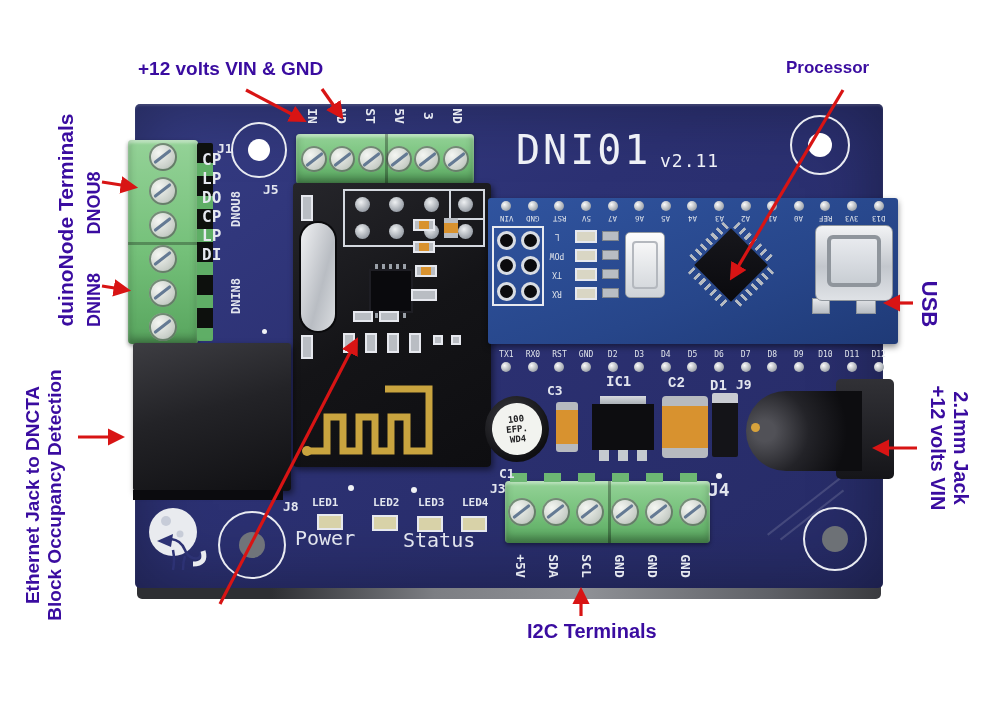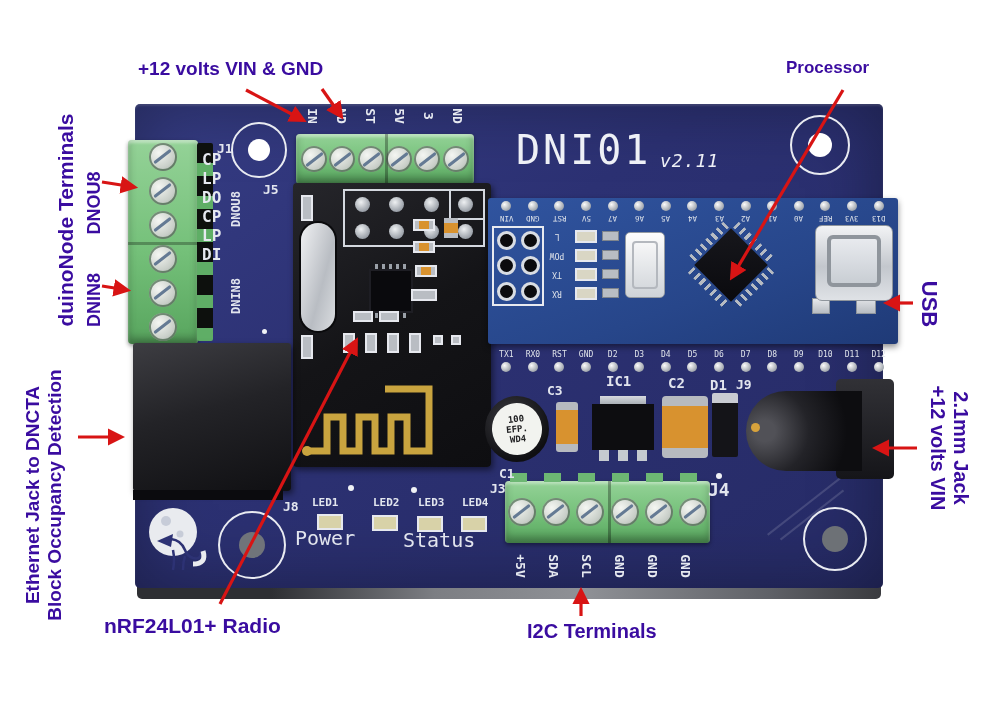--- a/index.html
+++ b/index.html
@@ -38,21 +38,21 @@
   .topblock::after{content:"";position:absolute;left:50%;top:0;bottom:0;width:3px;background:rgba(0,0,0,.3);}
   .i2cblock{left:505px;top:481px;width:205px;height:62px;display:flex;justify-content:space-around;
             align-items:center;}
   .i2cblock::before{content:"";position:absolute;top:-8px;left:5px;right:5px;height:9px;
             background:repeating-linear-gradient(90deg,#6db773 0 17px,rgba(0,0,0,0) 17px 34px);}
   .i2cblock::after{content:"";position:absolute;left:50%;top:0;bottom:0;width:3px;background:rgba(0,0,0,.3);}
   
   .silk{position:absolute;color:#e2e5ee;font-family:"DejaVu Sans Mono",monospace;z-index:5;
         font-weight:bold;letter-spacing:0;line-height:1;}
   .title{font-size:40px;font-weight:normal;letter-spacing:3px;color:#eef0f6;}
-  .ver{font-size:18px;font-weight:normal;letter-spacing:1px;color:#eef0f6;font-style:italic;}
+  .ver{font-size:18px;font-weight:normal;letter-spacing:1px;color:#eef0f6;}
   .vrot{transform:rotate(-90deg);}
   .frag{opacity:.85;font-weight:normal;}
   .j1pins{position:absolute;left:202px;top:150px;height:192px;display:flex;flex-direction:column;
           justify-content:flex-start;z-index:5;}
   .j1pins span{font:bold 16px "DejaVu Sans Mono",monospace;color:#e6e9f0;}
   .toppins{position:absolute;left:298px;top:100px;display:flex;z-index:5;}
   .toppins span{width:29px;height:32px;display:flex;align-items:center;justify-content:center;
           transform:rotate(90deg);font:bold 13px "DejaVu Sans Mono",monospace;color:#e6e9f0;}
   .i2cpins{position:absolute;left:504px;top:544px;display:flex;z-index:5;}
   .i2cpins span{width:33px;height:44px;display:flex;align-items:center;justify-content:center;
@@ -479,21 +479,21 @@
 
   <span class="silk title" style="left:516px;top:130px;">DNI01</span>
   <span class="silk ver" style="left:660px;top:152px;">v2.11</span>
   <span class="silk" style="left:217px;top:142px;font-size:13px;">J1</span>
   <span class="silk" style="left:263px;top:183px;font-size:13px;">J5</span>
   <span class="silk" style="left:283px;top:500px;font-size:13px;">J8</span>
   <span class="silk" style="left:490px;top:482px;font-size:13px;">J3</span>
   <span class="silk" style="left:708px;top:481px;font-size:18px;">J4</span>
   <span class="silk" style="left:736px;top:378px;font-size:13px;">J9</span>
   <span class="silk" style="left:499px;top:467px;font-size:13px;">C1</span>
-  <span class="silk" style="left:668px;top:376px;font-size:14px;">C2</span>
+  <span class="silk" style="left:668px;top:376px;font-size:14px;font-family:Liberation Mono, monospace;">C2</span>
   <span class="silk" style="left:547px;top:384px;font-size:13px;">C3</span>
   <span class="silk" style="left:710px;top:378px;font-size:14px;">D1</span>
   <span class="silk" style="left:606px;top:374px;font-size:14px;">IC1</span>
   <span class="silk vrot" style="left:203px;top:203px;width:66px;font-size:12px;display:block;text-align:center;">DNOU8</span>
   <span class="silk vrot" style="left:203px;top:290px;width:66px;font-size:12px;display:block;text-align:center;">DNIN8</span>
   <span class="silk" style="left:295px;top:528px;font-size:20px;font-weight:normal;">Power</span>
   <span class="silk" style="left:403px;top:530px;font-size:20px;font-weight:normal;">Status</span>
   <div style="position:absolute;left:447px;top:283px;z-index:5;">
 
   <span class="silk frag" style="position:static;display:block;font-size:15px;margin-bottom:7px;">nda</span>
@@ -525,16 +525,15 @@
     <span style="display:block;">2.1mm Jack</span>
     <span style="display:block;">+12 volts VIN</span>
   </div>
   <div class="ann" style="left:-58px;top:207px;width:250px;height:26px;font-size:21px;transform:rotate(-90deg);text-align:center;">duinoNode Terminals</div>
   <div class="ann" style="left:45px;top:192px;width:100px;height:22px;font-size:18px;transform:rotate(-90deg);text-align:center;">DNOU8</div>
   <div class="ann" style="left:45px;top:289px;width:100px;height:22px;font-size:18px;transform:rotate(-90deg);text-align:center;">DNIN8</div>
   <div class="ann" style="left:-105px;top:472px;width:300px;height:46px;font-size:19px;transform:rotate(-90deg);text-align:center;">
     <span style="display:block;">Ethernet Jack to DNCTA</span>
     <span style="display:block;">Block Occupancy Detection</span>
   </div>
-  <div class="ann" style="left:104px;top:614px;font-size:21px;">nRF24L01+ Radio</div>
   <div class="ann" style="left:527px;top:620px;font-size:20px;">I2C Terminals</div>
 
 </div>
 
 </body></html>

